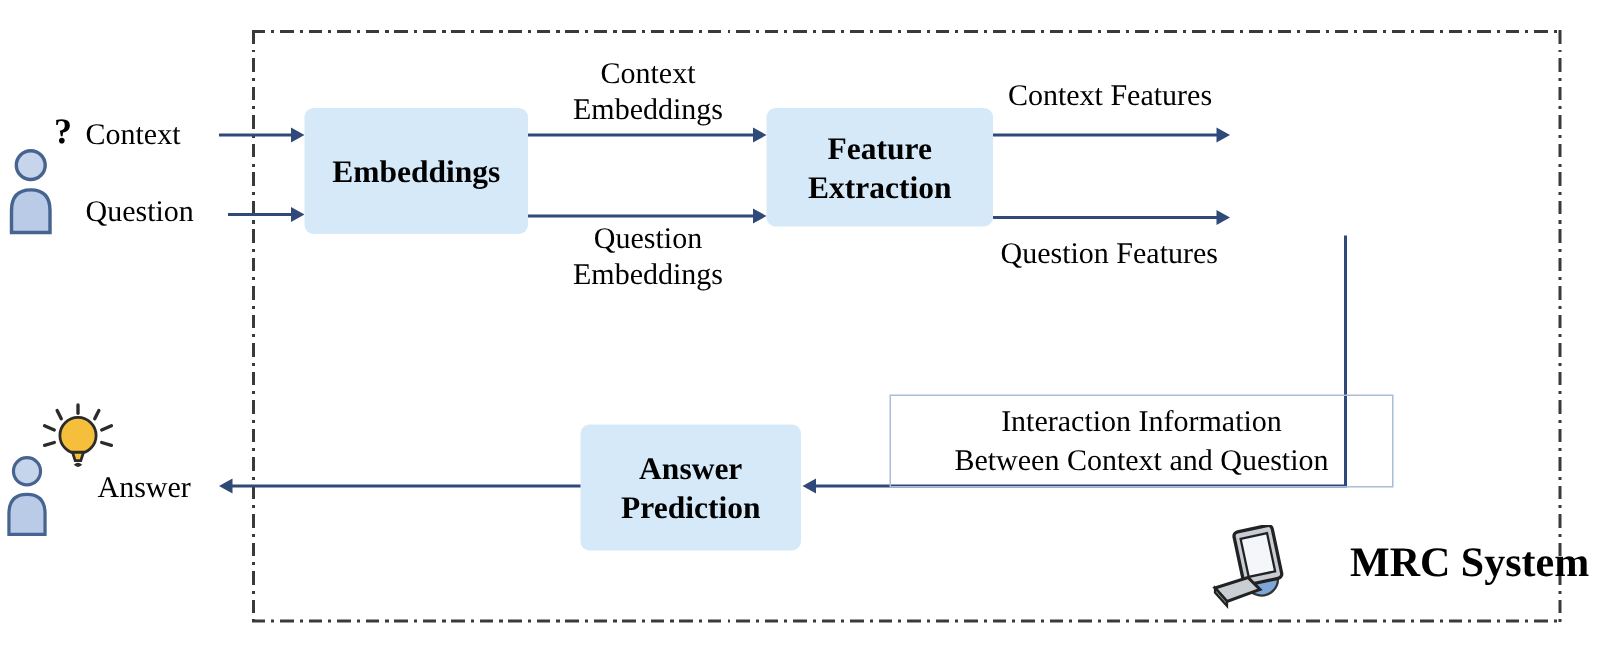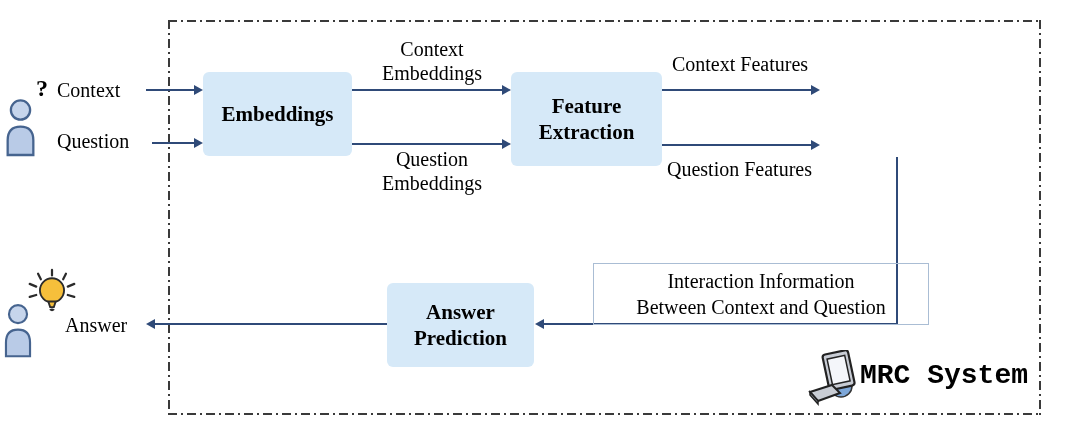--- a/index.html
+++ b/index.html
@@ -52,21 +52,21 @@
   <div class="lbl qmark" style="left:36px;top:76px;">?</div>
   <div class="lbl" style="left:57px;top:78px;">Context</div>
   <div class="lbl" style="left:57px;top:129px;">Question</div>
 
   <div class="ln ln-h" style="left:146px;top:89px;width:50px;"></div>
   <div class="ah ah-r" style="left:194px;top:85px;"></div>
   <div class="ln ln-h" style="left:152px;top:142px;width:44px;"></div>
   <div class="ah ah-r" style="left:194px;top:138px;"></div>
 
   <div class="box" style="left:203px;top:72px;width:149px;height:84px;">Embeddings</div>
-  <div class="box" style="left:511px;top:72px;width:151px;height:94px;">Feature
+  <div class="box" style="left:511px;top:72px;width:151px;height:79px;">Feature
 Extraction</div>
   <div class="box" style="left:387px;top:283px;width:147px;height:84px;">Answer
 Prediction</div>
 
   <div class="ln ln-h" style="left:352px;top:89px;width:151px;"></div>
   <div class="ah ah-r" style="left:502px;top:85px;"></div>
   <div class="ln ln-h" style="left:352px;top:143px;width:151px;"></div>
   <div class="ah ah-r" style="left:502px;top:139px;"></div>
   <div class="lbl ctr" style="left:352px;top:37px;width:160px;">Context
 Embeddings</div>
@@ -111,15 +111,15 @@
 
   <svg style="position:absolute;left:808px;top:350px;" width="52" height="56" viewBox="0 0 52 56">
     <circle cx="33" cy="36" r="11" fill="#7da7d9" stroke="#333" stroke-width="1.5"></circle>
     <g transform="rotate(-12 31 22)">
       <rect x="18" y="2" width="26" height="36" rx="3" fill="#c8ccd4" stroke="#222" stroke-width="2.2"></rect>
       <rect x="22" y="7" width="18" height="26" fill="#f4f6fa" stroke="#222" stroke-width="1.5"></rect>
     </g>
     <polygon points="2,42 24,35 32,43 10,51" fill="#c9cdd4" stroke="#222" stroke-width="2"></polygon>
     <polygon points="2,42 10,51 10,54 2,45" fill="#9aa0a8" stroke="#222" stroke-width="1.5"></polygon>
   </svg>
-  <div class="mrc" style="left:860px;top:360px;font-family:Liberation Mono, monospace;">MRC System</div>
+  <div class="mrc" style="left:900px;top:360px;">MRC System</div>
 
 </div>
 
 </body></html>

